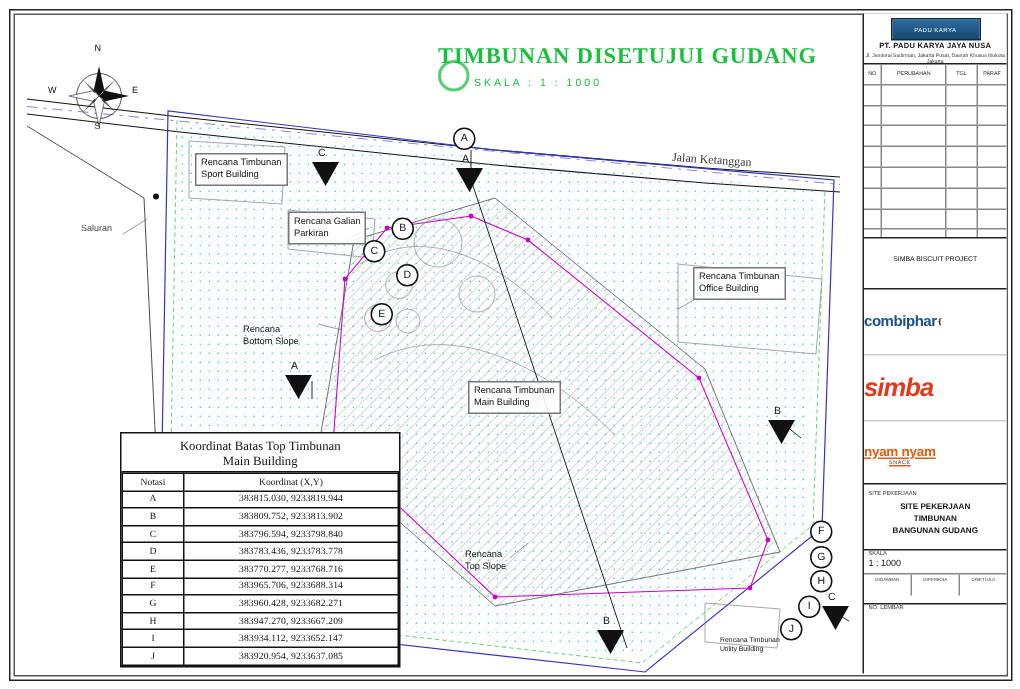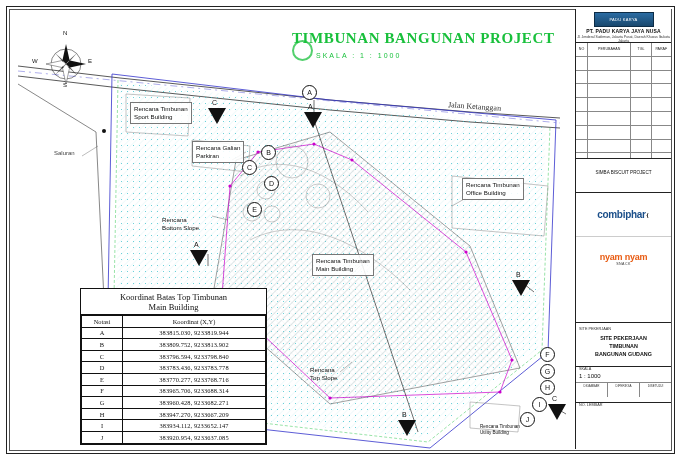--- a/index.html
+++ b/index.html
@@ -78,26 +78,26 @@
   }
   .rev-c.n { width: 12%; }
   .rev-c.d { width: 46%; }
   .rev-c.t { width: 21%; }
   .rev-c.l { width: 21%; border-right: none; }
   #tb-project { top: 150px; height: 34px; padding-top: 11px; }
   #tb-project .lbl { font-size: 4.6px; color:#111; }
   #tb-brands { top: 184px; height: 130px; padding: 0; border-bottom: 1px solid #222;}
   .brand-slot {
     height: 43px; border-bottom: 1px solid #ccc;
-    display: flex; align-items: center; justify-content: center;
+    display: flex; align-items: center; 
   }
   .brand-slot:last-child { border-bottom: none; }
   .brand-combiphar { font-size: 10px; color: #1b4f8a; font-weight: bold; letter-spacing: -.3px;}
   .brand-simba { font-size: 17px; color: #e03a1b; font-weight: bold; font-style: italic; letter-spacing: -.6px;}
-  .brand-nyam { font-size: 9px; color: #e85a10; font-weight: bold; letter-spacing: -.2px;}
+  .brand-nyam { font-size: 9px; color: #e85a10; font-weight: bold; letter-spacing: -.2px; text-decoration: underline;}
   .brand-nyam .sub { display:block; font-size: 3.6px; color:#333; font-weight: normal; letter-spacing: .4px;}
   #tb-site { top: 314px; height: 44px; padding-top: 4px; }
   #tb-site .cap { font-size: 3.8px; color: #333; text-align:left; padding-left:3px;}
   #tb-site .val { font-size: 5.4px; color: #111; font-weight: bold; line-height: 8px; margin-top: 3px;}
   #tb-scale { top: 358px; height: 36px; }
   #tb-scale .cap { font-size: 3.8px; color:#333; text-align:left; padding-left:3px;}
   #tb-scale .val { font-size: 6px; color:#111; text-align:left; padding-left:3px; margin-top:2px;}
   .scale-grid { display:flex; margin-top:3px; height: 14px; border-top:1px solid #888;}
   .scale-grid > div { flex:1; border-right:1px solid #888; font-size:3px; color:#333; padding-top:1px;}
   .scale-grid > div:last-child { border-right:none;}
@@ -351,21 +351,21 @@
   </svg>
 
   <div id="compass">
     <span class="comp-letter" style="left:23px; top:-8px;">N</span>
     <span class="comp-letter" style="left:23px; top:44px;">S</span>
     <span class="comp-letter" style="left:48px; top:20px;">E</span>
     <span class="comp-letter" style="left:-8px; top:20px;">W</span>
   </div>
 
   <div id="headline-dot"></div>
-  <div id="headline">TIMBUNAN BANGUNAN PROJECT</div>
+  <div id="headline">TIMBUNAN DISETUJUI GUDANG</div>
   <div id="headline-scale">SKALA   :   1 : 1000</div>
 
   <div class="map-label" style="left:130px; top:102px;">Rencana Timbunan<br>Sport Building</div>
 
   <div class="map-label" style="left:192px; top:141px;">Rencana Galian<br>Parkiran</div>
 
   <div class="map-label" style="left:462px; top:178px;">Rencana Timbunan<br>Office Building</div>
 
   <div class="map-label" style="left:312px; top:254px;">Rencana Timbunan<br>Main Building</div>
 
@@ -538,20 +538,23 @@
     <div class="tb-cell" id="tb-project">
       <div class="lbl">SIMBA BISCUIT PROJECT</div>
     </div>
 
     <div class="tb-cell" id="tb-brands">
       <div class="brand-slot">
         <span class="brand-combiphar">combiphar</span>
         <span class="swoosh">❴</span>
       </div>
       <div class="brand-slot">
+        <span class="brand-simba">simba</span>
+      </div>
+      <div class="brand-slot">
         <span class="brand-nyam">
           <span>nyam nyam</span>
           <span class="sub">SNACK</span>
         </span>
       </div>
     </div>
 
     <div class="tb-cell" id="tb-site">
       <div class="cap">SITE PEKERJAAN</div>
       <div class="val">

